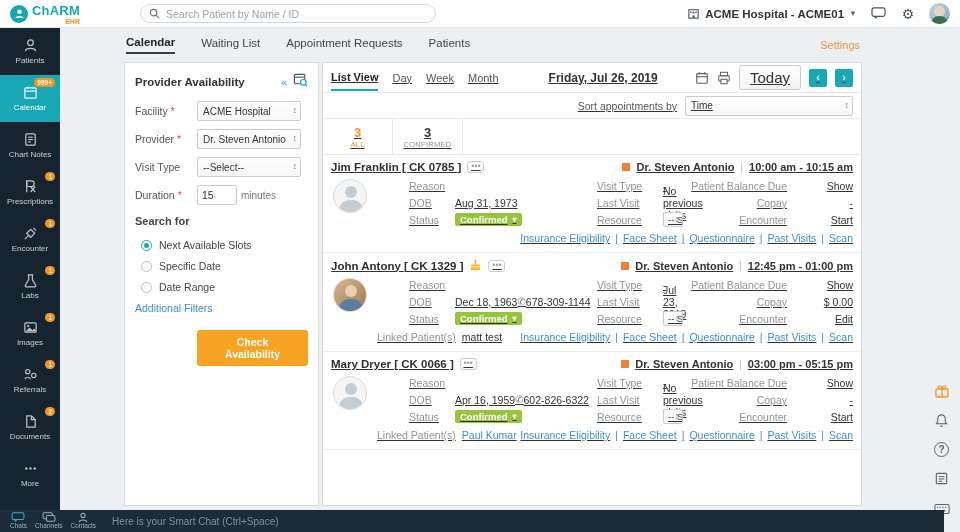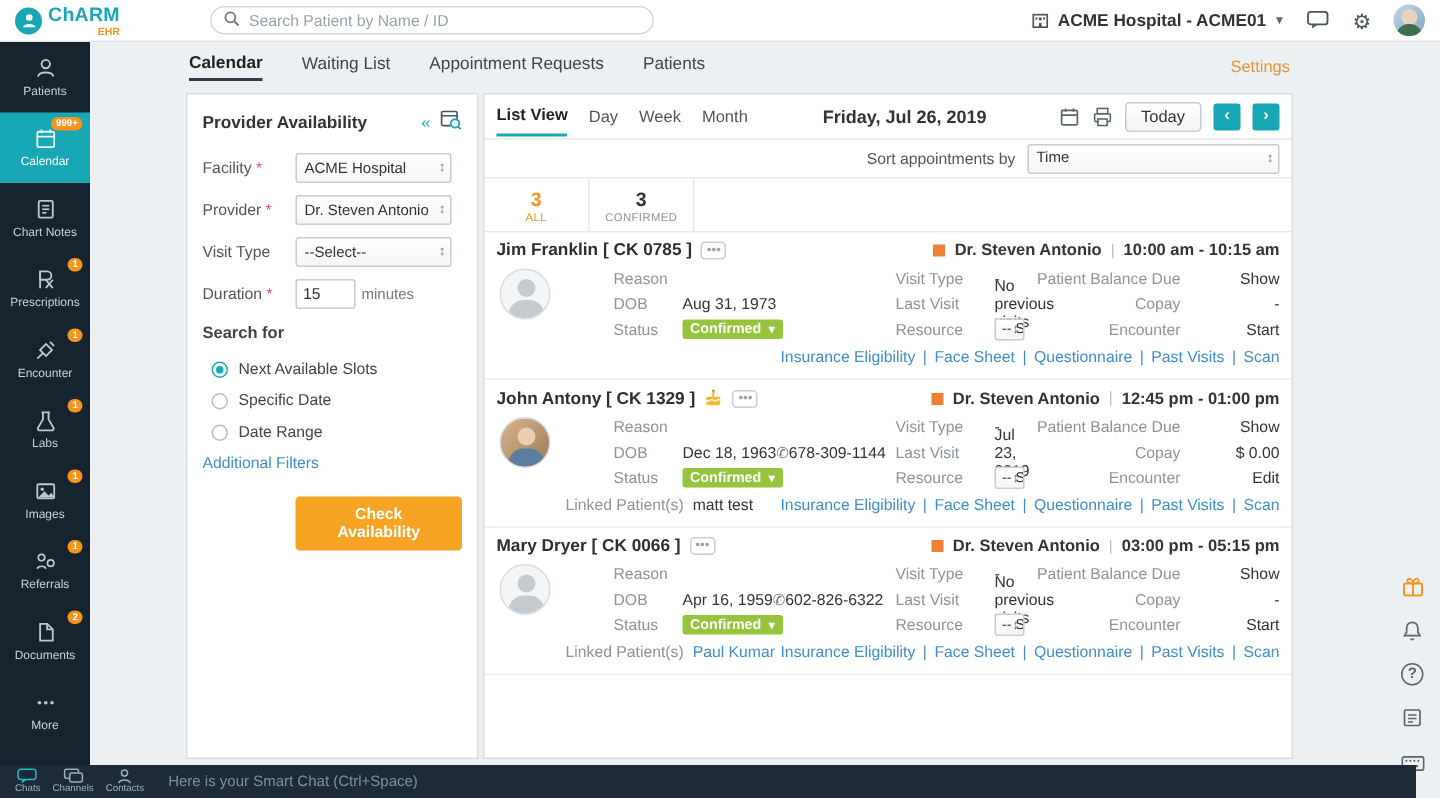--- a/index.html
+++ b/index.html
@@ -72,29 +72,29 @@
   .radio-row { display:flex; align-items:center; gap:7px; margin-bottom:9px; padding-left:6px; cursor:pointer; }
   .radio { width:11px; height:11px; border-radius:50%; border:1px solid #b7bec3; background:#fff; position:relative; flex-shrink:0; }
   .radio.sel { border-color:#18a7b5; }
   .radio.sel::after { content:""; position:absolute; left:2px; top:2px; width:5px; height:5px; border-radius:50%; background:#18a7b5; }
   .radio-label { font-size:10.5px; color:#444; }
   .addl { display:block; font-size:10.5px; margin:4px 0 16px; }
   .check-btn { display:block; margin-left:62px; background:#f7a323; color:#fff; border:none; border-radius:3px;
     font-size:10.5px; font-weight:bold; padding:6px 12px; cursor:pointer; font-family:"Liberation Sans",sans-serif; }
 
   
-  .main { position:absolute; left:198px; right:0; top:0; bottom:0; background:#fff; border:1px solid #d9dde0; display:flex; flex-direction:column; }
+  .main { position:absolute; left:198px; right:0; top:0; bottom:0; background:#fff; border:1px solid #d9dde0; display:flex; flex-direction:column;text-decoration:underline; }
   .cal-head { height:30px; border-bottom:1px solid #e7eaec; display:flex; align-items:center; padding:0 8px; gap:14px; flex-shrink:0; }
   .view-tab { font-size:11px; color:#555; cursor:pointer; padding:6px 0; }
   .view-tab.active { font-weight:bold; color:#222; border-bottom:2px solid #18a7b5; }
   .cal-date { font-size:12px; font-weight:bold; color:#333; margin-left:36px; }
   .head-icons { margin-left:auto; display:flex; align-items:center; gap:8px; }
   .hicon { color:#5a646c; cursor:pointer; display:flex; }
   .today-btn { border:1px solid #c6ccd0; border-radius:3px; background:linear-gradient(#fff,#f2f3f4);
-    font-size:11px; color:#333; padding:3px 10px; cursor:pointer; font-family:"Liberation Sans",sans-serif; }
+    font-size:15px; color:#333; padding:3px 10px; cursor:pointer; font-family:"Liberation Sans",sans-serif; }
   .nav-arrow { width:18px; height:18px; background:#18a7b5; color:#fff; border:none; border-radius:2px;
     font-size:11px; font-weight:bold; cursor:pointer; line-height:1; }
   .sort-row { height:26px; border-bottom:1px solid #e7eaec; display:flex; align-items:center; justify-content:flex-end; gap:8px; padding:0 8px; flex-shrink:0; }
   .sort-label { font-size:10.5px; color:#555; }
   .sort-select { width:168px; }
   .counter-row { height:36px; border-bottom:1px solid #e7eaec; display:flex; flex-shrink:0; }
   .counter { width:70px; border-right:1px solid #e7eaec; display:flex; flex-direction:column; align-items:center; justify-content:center; cursor:pointer; }
   .counter .num { font-size:13px; font-weight:bold; }
   .counter .cap { font-size:7.5px; letter-spacing:.3px; }
   .counter.all .num, .counter.all .cap { color:#f7941e; }

